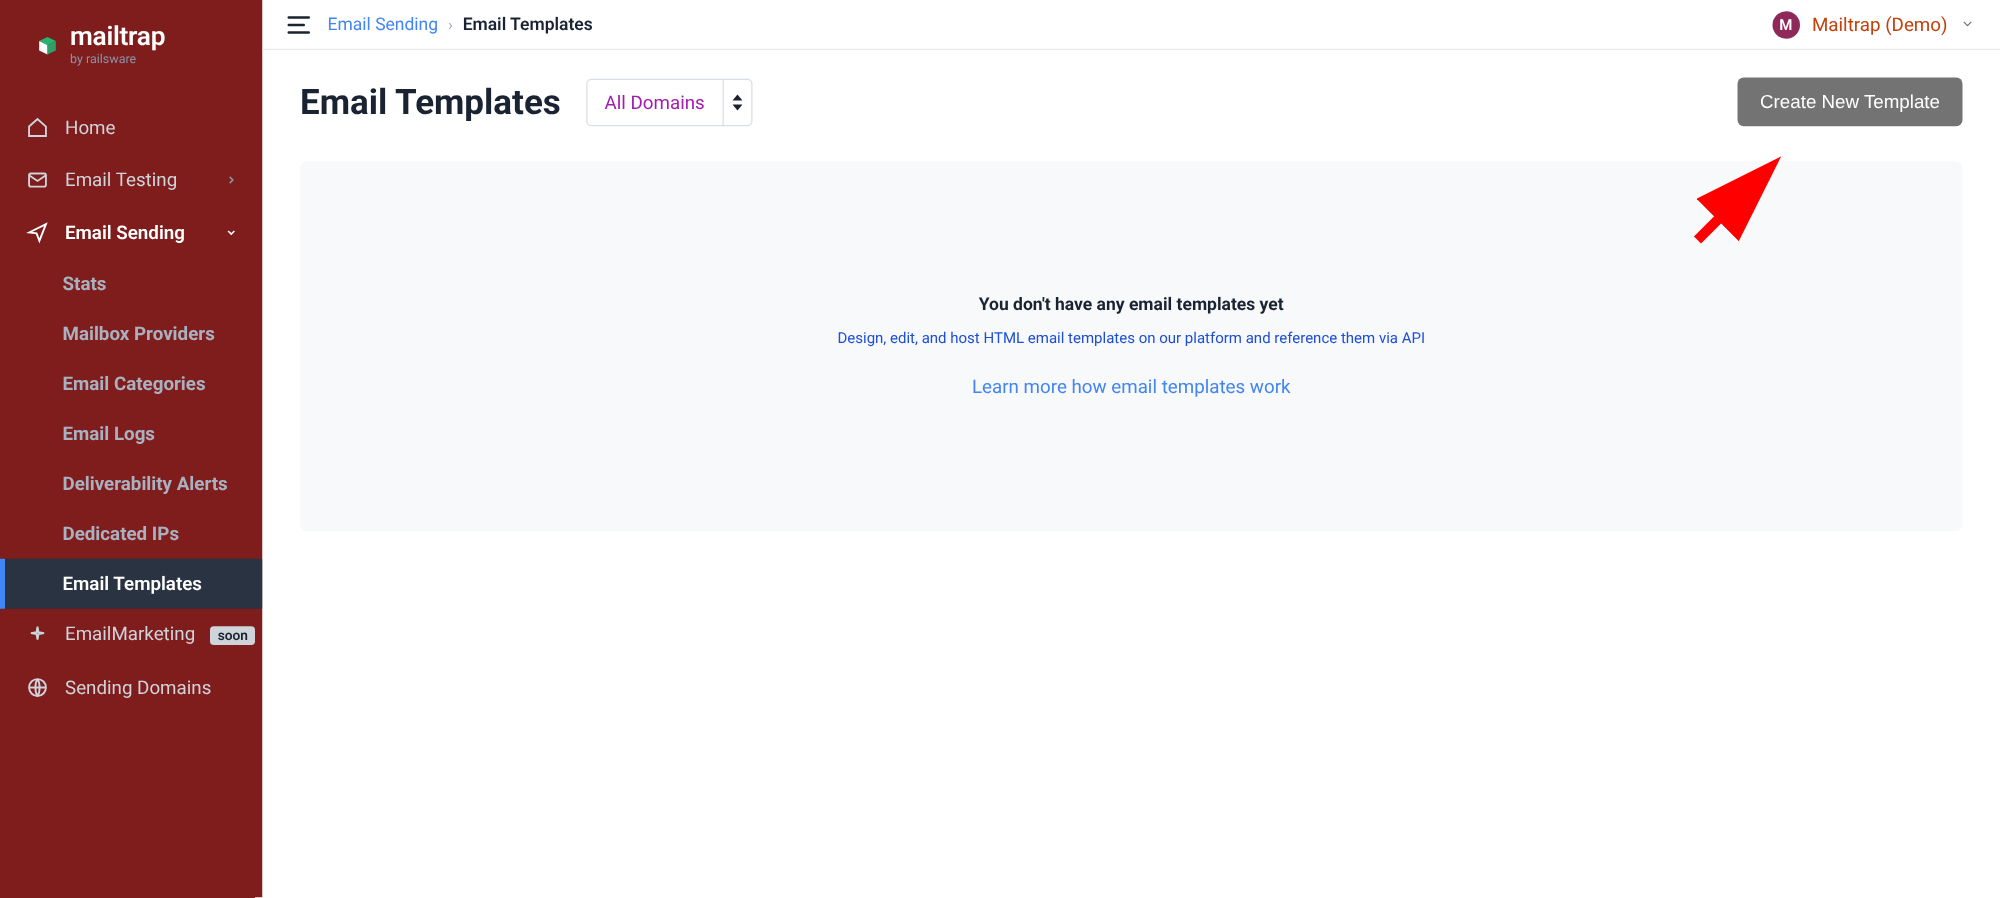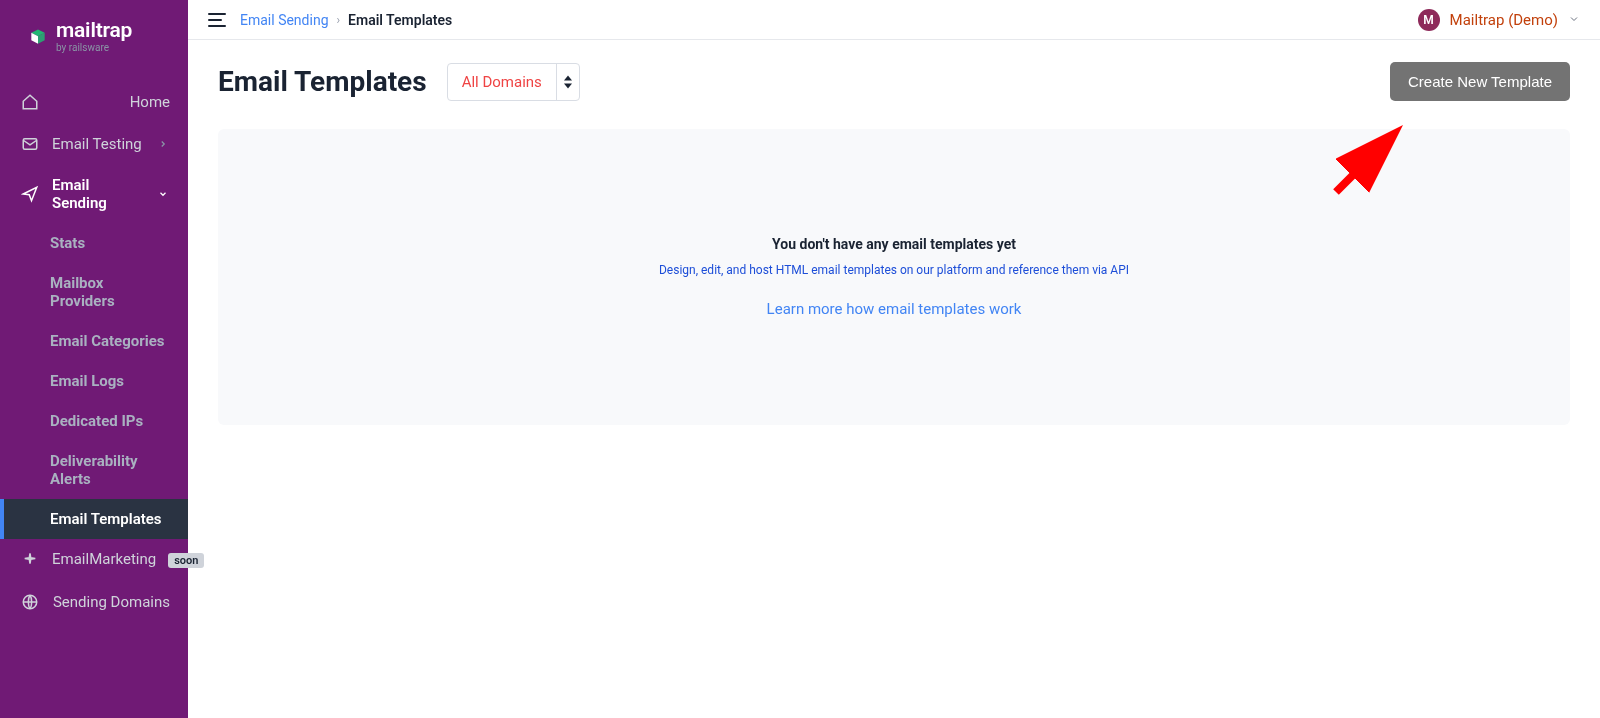--- a/index.html
+++ b/index.html
@@ -6,22 +6,22 @@
     body {
       font-family: -apple-system, BlinkMacSystemFont, "Segoe UI", Roboto, Helvetica, Arial, sans-serif;
       width: 1600px;
       height: 718px;
       display: flex;
       background: #ffffff;
       overflow: hidden;
     }
     
     .sidebar {
-      width: 188px;
-      background: #701a75;
+      width: 210px;
+      background: #7f1d1d;
       color: #cfd3da;
       display: flex;
       flex-direction: column;
       flex-shrink: 0;
     }
     .sidebar-logo {
       padding: 20px 18px 10px 28px;
       display: flex;
       align-items: center;
       gap: 8px;
@@ -34,21 +34,21 @@
       display: flex;
       align-items: center;
       padding: 11px 18px 11px 20px;
       color: #cfd3da;
       font-size: 15px;
       font-weight: 400;
       cursor: pointer;
       gap: 12px;
       position: relative;
     }
-    .nav-item.top-level { font-weight: 400; justify-content: space-between; }
+    .nav-item.top-level { font-weight: 400; }
     .nav-item.expanded { color: #ffffff; font-weight: 600; }
     .nav-icon { width: 20px; height: 20px; flex-shrink: 0; display: flex; align-items:center; justify-content:center;}
     .nav-chevron { margin-left: auto; width: 14px; height: 14px; display:flex; align-items:center; justify-content:center; }
     .subnav { }
     .subnav-item {
       padding: 11px 18px 11px 50px;
       color: #a9b1c0;
       font-size: 15px;
       cursor: pointer;
       font-weight: bold;
@@ -110,21 +110,21 @@
       border: 1px solid #d9dde4;
       border-radius: 4px;
       overflow: hidden;
       height: 38px;
       align-items: stretch;
     }
     .domain-select .sel-label {
       padding: 0 14px;
       display: flex;
       align-items: center;
-      color: #ef4444;
+      color: #a21caf;
       font-size: 15px;
       border-right: 1px solid #d9dde4;
     }
     .domain-select .sel-caret {
       width: 22px;
       display: flex;
       flex-direction: column;
       align-items: center;
       justify-content: center;
       gap: 2px;
@@ -219,22 +219,22 @@
             <path d="M6 9 L12 15 L18 9"></path>
           </svg>
       </span>
     </div>
 
     <div class="subnav">
       <div class="subnav-item">Stats</div>
       <div class="subnav-item">Mailbox Providers</div>
       <div class="subnav-item">Email Categories</div>
       <div class="subnav-item">Email Logs</div>
+      <div class="subnav-item">Deliverability Alerts</div>
       <div class="subnav-item">Dedicated IPs</div>
-      <div class="subnav-item">Deliverability Alerts</div>
       <div class="subnav-item active">Email Templates</div>
     </div>
 
     <div class="nav-item top-level">
       <span class="nav-icon">
         <svg width="18" height="18" viewBox="0 0 24 24" fill="none" stroke="#cfd3da" stroke-width="2">
             <path d="M12 3 L13 9 L19 10 L13 11 L12 17 L11 11 L5 10 L11 9 Z"></path>
           </svg>
       </span>
       <span class="multi">

